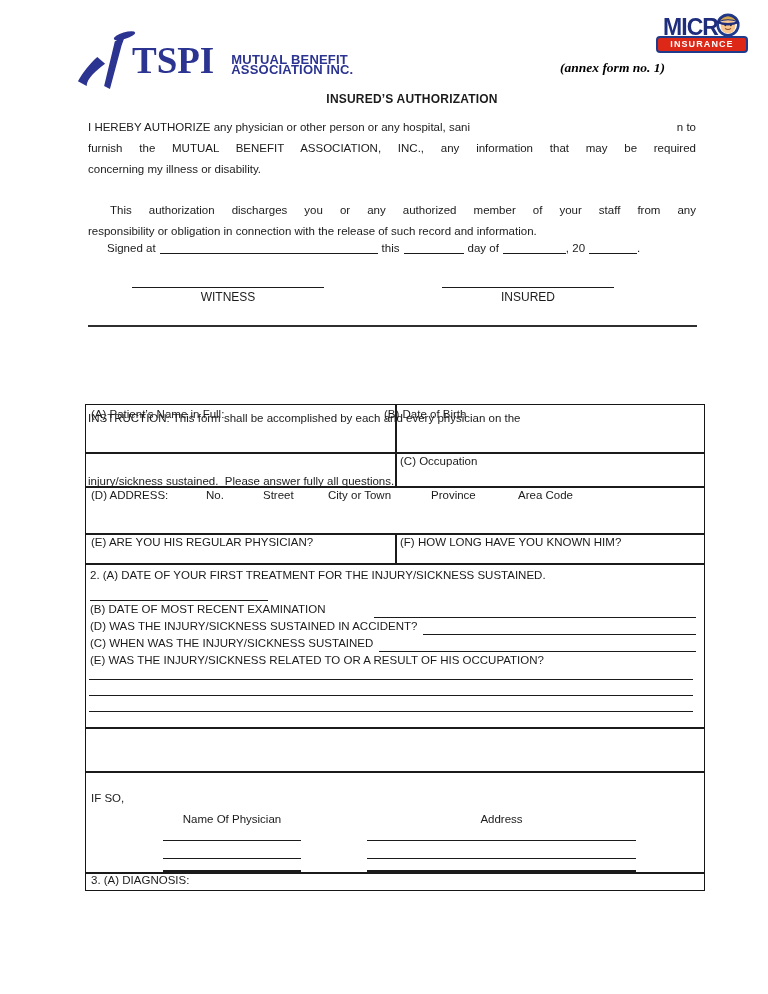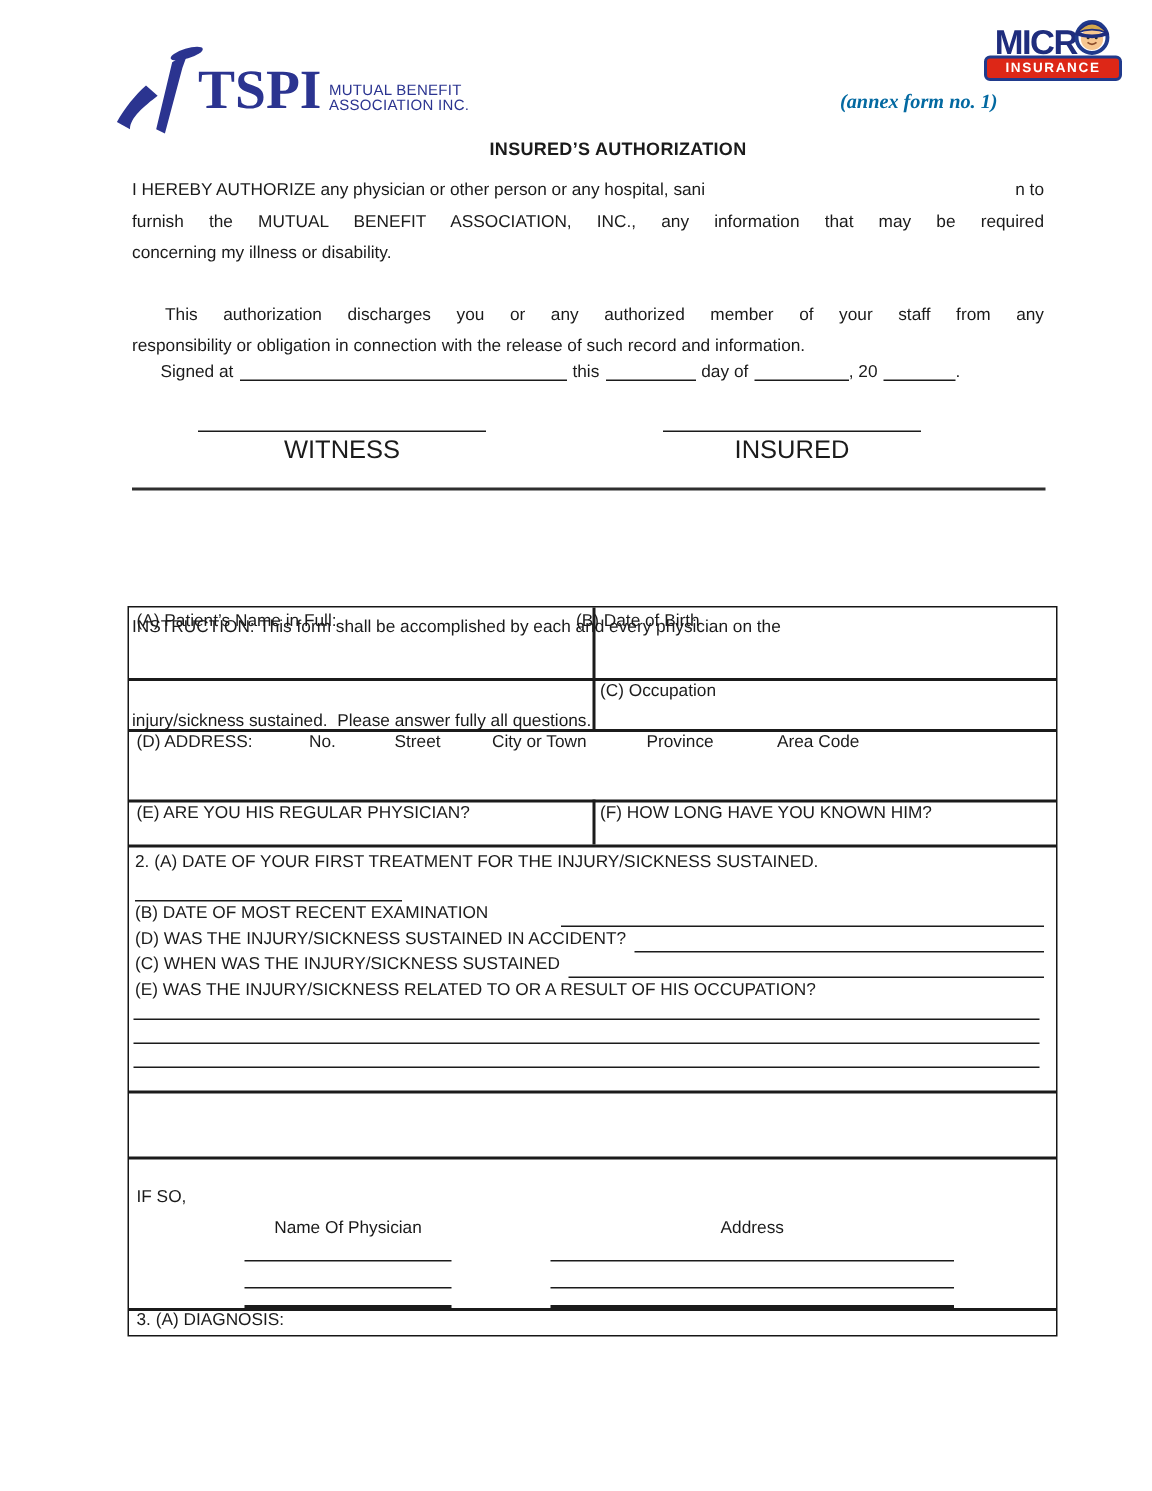--- a/index.html
+++ b/index.html
@@ -3,49 +3,49 @@
 <meta charset="utf-8">
 <style>
   html,body{margin:0;padding:0;background:#ffffff;}
   .page{position:relative;width:768px;height:994px;background:#ffffff;overflow:hidden;
         font-family:"Liberation Sans",sans-serif;color:#1b1b1b;}
   .abs{position:absolute;}
   
   .tspi{left:76px;top:26px;display:flex;align-items:center;}
   .tspi-word{font-family:"Liberation Serif",serif;font-weight:bold;font-size:37px;
              color:#2b3490;letter-spacing:0px;margin-left:-8px;line-height:1;}
-  .tspi-sub{margin-left:5px;margin-top:10px;font-size:10px;font-weight:normal;color:#2b3490;
+  .tspi-sub{margin-left:17px;margin-top:10px;font-size:13px;font-weight:bold;color:#2b3490;
             line-height:10px;letter-spacing:.2px;}
   .micro{left:656px;top:14px;width:92px;text-align:center;}
   .micro-top{display:flex;align-items:center;justify-content:center;}
   .micro-word{font-weight:bold;font-size:23px;color:#1f2d7d;letter-spacing:-1px;line-height:1;}
   .micro-badge{margin-top:-5px;background:#dd2717;border:2px solid #203a8c;border-radius:4px;
                color:#fff;font-size:9px;font-weight:bold;letter-spacing:1.1px;
                padding:1px 2px;line-height:11px;position:relative;z-index:1;}
   .micro-face{margin-left:-3px;margin-top:-3px;position:relative;z-index:2;}
   .annex{left:560px;top:60px;font-family:"Liberation Serif",serif;font-style:italic;
-         font-weight:bold;font-size:13.5px;color:#0369a1;}
+         font-weight:bold;font-size:13.5px;color:#000000;}
   
   .title1{left:412px;top:92px;transform:translateX(-50%);font-size:12px;font-weight:bold;
           letter-spacing:.2px;white-space:nowrap;}
   .title2{left:392px;top:340px;transform:translateX(-50%);font-size:12px;font-weight:bold;
           letter-spacing:.2px;white-space:nowrap;}
   .para{left:88px;width:608px;font-size:11.5px;line-height:21px;}
   .p1{top:117px;} .p2{top:200px;}
   .pline{height:21px;gap:16px;}
   .just{text-align:justify;text-align-last:justify;}
   .lineflex{display:flex;justify-content:space-between;}
   .indent{text-indent:22px;}
   
   .signed{left:103px;top:240px;display:flex;align-items:flex-end;font-size:11.5px;
           white-space:nowrap;}
   .signed span.word{margin:0 4px;}
   .uline{display:inline-block;height:13px;border-bottom:1.3px solid #1b1b1b;}
   .sigline{border-bottom:1.4px solid #1b1b1b;height:13px;}
-  .siglabel{font-size:17px;text-align:center;}
+  .siglabel{font-size:12px;text-align:center;}
   .hrule{left:88px;top:325px;width:609px;height:2px;background:#2f2f2f;}
   .instr{left:88px;top:366px;width:612px;font-size:11.5px;line-height:21px;white-space:pre-wrap;}
   
   .tbl{left:85px;top:404px;width:620px;height:487px;border:1.8px solid #161616;
        box-sizing:border-box;font-size:11.5px;}
   .hline{position:absolute;left:0;width:100%;height:1.6px;background:#1b1b1b;}
   .vline{position:absolute;width:1.6px;background:#1b1b1b;}
   .cell{position:absolute;box-sizing:border-box;}
   .lbl{white-space:nowrap;}
   .s2{left:4px;right:8px;top:162px;}

